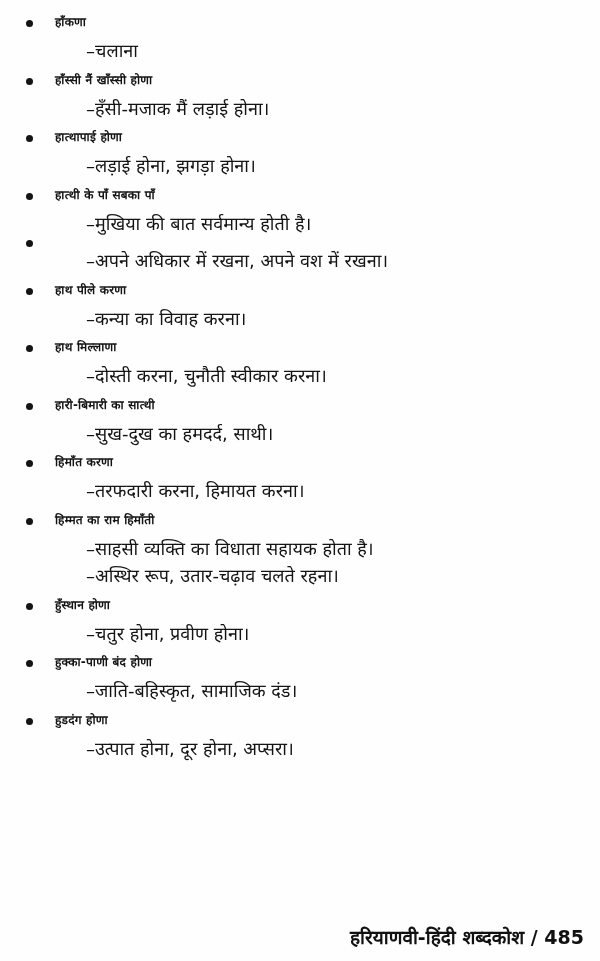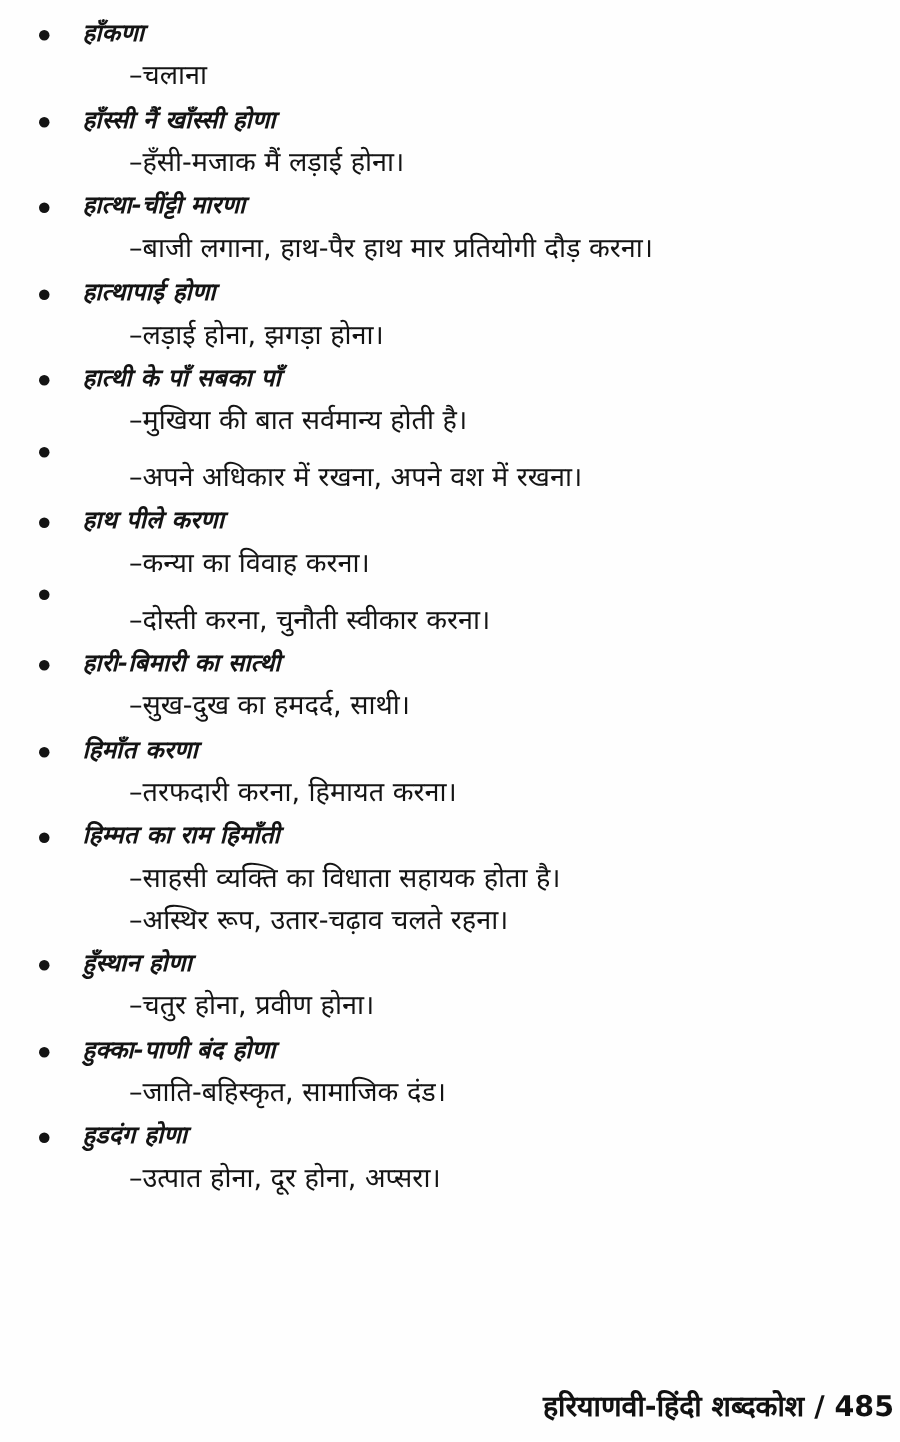--- a/index.html
+++ b/index.html
@@ -30,33 +30,32 @@
     flex: none;
     width: 7px;
     height: 7px;
     border-radius: 50%;
     background: #141414;
     margin-right: 22px;
     margin-top: 3px;
   }
   .headword {
     font-weight: 700;
-    font-size: 16px;
+    font-size: 12px;
     letter-spacing: 0.2px;
-    font-style: italic;
   }
   .definition {
     padding-left: 60px;
     font-size: 18px;
     line-height: 27.5px;
     white-space: nowrap;
   }
   .footer {
     position: absolute;
-    right: 4px;
+    right: 16px;
     bottom: 11px;
     font-weight: 700;
     font-size: 19px;
     color: #111111;
   }
 </style>
 </head>
 <body>
 
 <div class="page">
@@ -71,27 +70,20 @@
     </div>
 
     <div class="entry">
       <div class="head-row">
         <span class="bullet"></span>
         <span class="headword">हाँस्सी नैं खाँस्सी होणा</span>
       </div>
       <div class="definition">–हँसी-मजाक मैं लड़ाई होना।</div>
     </div>
 
-    <div class="entry">
-      <div class="head-row">
-        <span class="bullet"></span>
-        <span class="headword">हात्था-चींट्टी मारणा</span>
-      </div>
-      <div class="definition">–बाजी लगाना, हाथ-पैर हाथ मार प्रतियोगी दौड़ करना।</div>
-    </div>
 
     <div class="entry">
       <div class="head-row">
         <span class="bullet"></span>
         <span class="headword">हात्थापाई होणा</span>
       </div>
       <div class="definition">–लड़ाई होना, झगड़ा होना।</div>
     </div>
 
     <div class="entry">
@@ -113,20 +105,21 @@
       <div class="head-row">
         <span class="bullet"></span>
         <span class="headword">हाथ पीले करणा</span>
       </div>
       <div class="definition">–कन्या का विवाह करना।</div>
     </div>
 
     <div class="entry">
       <div class="head-row">
         <span class="bullet"></span>
+        <span class="headword">हाथ मिल्लाणा</span>
       </div>
       <div class="definition">–दोस्ती करना, चुनौती स्वीकार करना।</div>
     </div>
 
     <div class="entry">
       <div class="head-row">
         <span class="bullet"></span>
         <span class="headword">हारी-बिमारी का सात्थी</span>
       </div>
       <div class="definition">–सुख-दुख का हमदर्द, साथी।</div>

